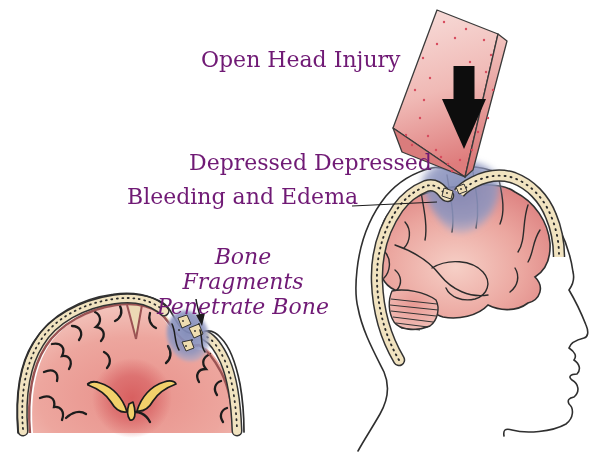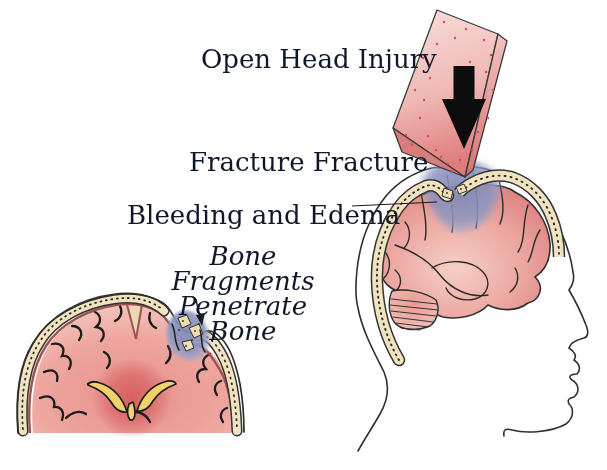--- a/index.html
+++ b/index.html
@@ -1,21 +1,21 @@
 <!DOCTYPE html>
 <html><head>
 <meta charset="utf-8">
 <style>
   html,body{margin:0;padding:0;background:#fff;}
   .canvas{
     position:relative;width:607px;height:470px;background:#ffffff;
     font-family:"DejaVu Serif","Liberation Serif",serif;overflow:hidden;
   }
   .lbl{
-    position:absolute;color:#0f172a;font-size:26px;line-height:25px;
+    position:absolute;color:#701a75;font-size:22px;line-height:25px;
     white-space:nowrap;letter-spacing:0px;
   }
   .lbl.center{text-align:center;white-space:normal;}
   svg{position:absolute;left:0;top:0;}
 </style>
 </head>
 <body>
 
 <div class="canvas">
 
@@ -266,22 +266,22 @@
 
     <g>
       <path d="M196,299 C197,306 199,312 200,316" stroke="#1c1c1c" stroke-width="1.5" fill="none"></path>
       <polygon points="196,315 205,313 202,326" fill="#1c1c1c"></polygon>
     </g>
   </g>
 </svg>
 
 <div class="lbl" style="left:201px;top:47px;">Open Head Injury</div>
 
-<div class="lbl" style="left:189px;top:150px;">Fracture Fracture</div>
-
-<div class="lbl" style="left:127px;top:203px;">Bleeding and Edema</div>
+<div class="lbl" style="left:189px;top:150px;">Depressed Depressed</div>
+
+<div class="lbl" style="left:127px;top:184px;">Bleeding and Edema</div>
 
 <div class="lbl center" style="left:152px;top:244px;width:182px;font-style:italic;">
   <div>Bone Fragments</div>
   <div>Penetrate Bone</div>
 </div>
 
 </div>
 
 </body></html>

